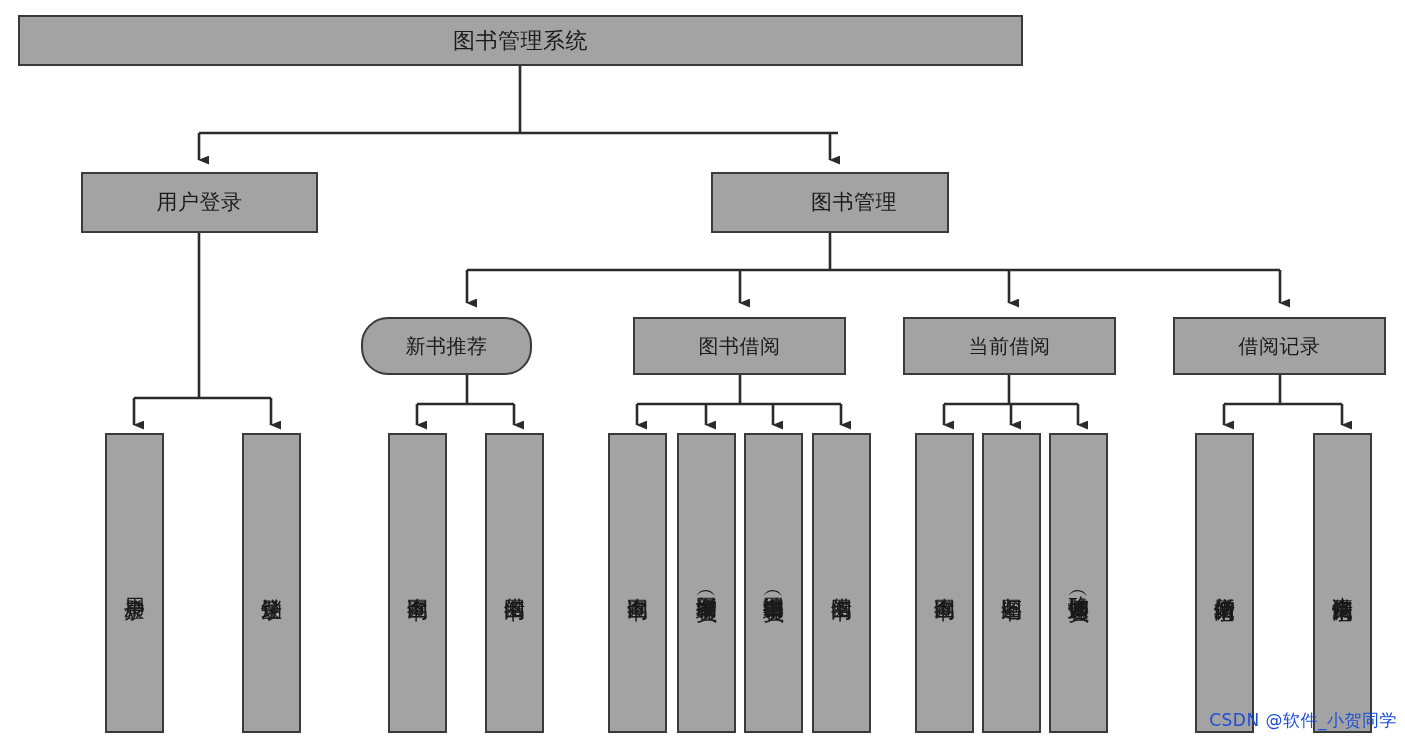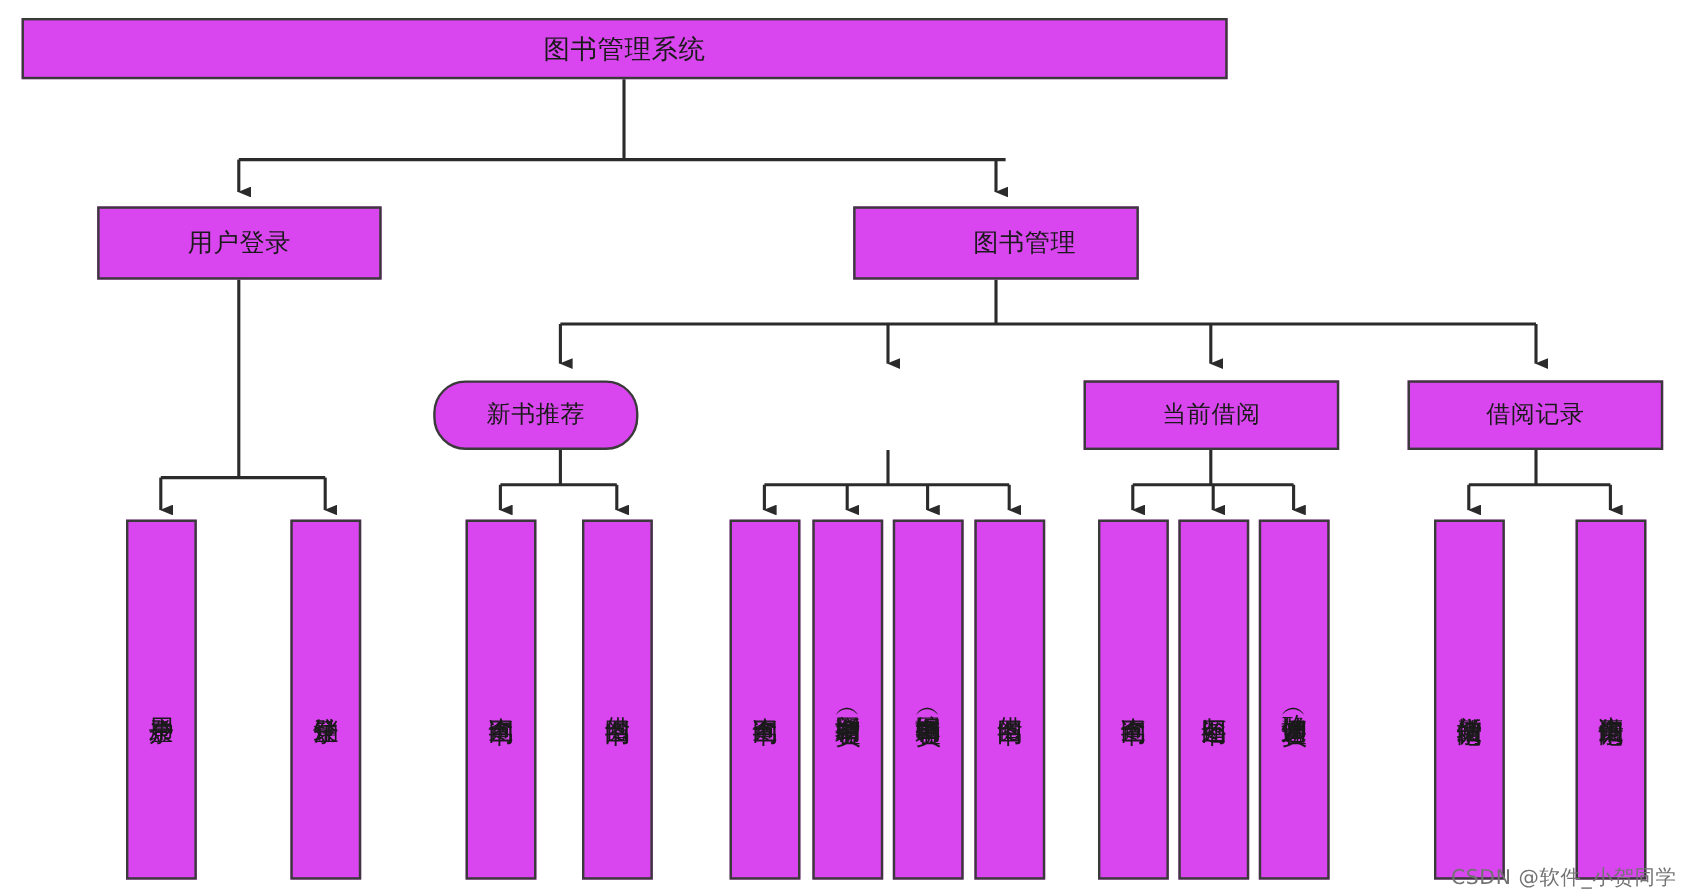--- a/index.html
+++ b/index.html
@@ -23,26 +23,25 @@
     left: 0;
     top: 0;
     width: 1405px;
     height: 747px;
     pointer-events: none;
   }
   .node {
     position: absolute;
     box-sizing: border-box;
     border: 2px solid #3a3a3a;
-    background: #d946ef;
+    background: #a3a3a3;
     display: flex;
     align-items: center;
     justify-content: center;
     color: #1a1a1a;
-    font-family: Liberation Serif, serif;
   }
   .node .lbl {
     font-size: 21px;
     line-height: 1.15;
     letter-spacing: 0.5px;
     white-space: nowrap;
   }
   .node.root .lbl { font-size: 22px; }
   .node.level2 .lbl { font-size: 21px; }
   .node.level3 .lbl { font-size: 20px; }
@@ -56,23 +55,23 @@
     text-orientation: upright;
     font-size: 21px;
     line-height: 1.05;
     letter-spacing: 1px;
     white-space: normal;
     max-height: 272px;
   }
   #watermark {
     position: absolute;
     right: 8px;
-    bottom: 4px;
+    bottom: 15px;
     font-size: 17px;
-    color: #737373;
+    color: #1d4ed8;
     letter-spacing: 0.5px;
     white-space: nowrap;
     font-family: "DejaVu Sans", "Liberation Sans", sans-serif;
   }
 </style>
 </head>
 <body>
 
 <div id="canvas">
 
@@ -135,20 +134,23 @@
   </div>
 
   <div class="node level2" style="left:711px; top:172px; width:238px; height:61px;padding-left:48px;">
     <span class="lbl">图书管理</span>
   </div>
 
   <div class="node level3" style="left:361px; top:317px; width:171px; height:58px;border-radius:27px;">
     <span class="lbl">新书推荐</span>
   </div>
 
+  <div class="node level3" style="left:633px; top:317px; width:213px; height:58px;">
+    <span class="lbl">图书借阅</span>
+  </div>
 
   <div class="node level3" style="left:903px; top:317px; width:213px; height:58px;text-align:center;">
     <span class="lbl">当前借阅</span>
   </div>
 
   <div class="node level3" style="left:1173px; top:317px; width:213px; height:58px;">
     <span class="lbl">借阅记录</span>
   </div>
 
   <div class="node leaf" style="left:105px; top:433px; width:59px; height:300px;">

